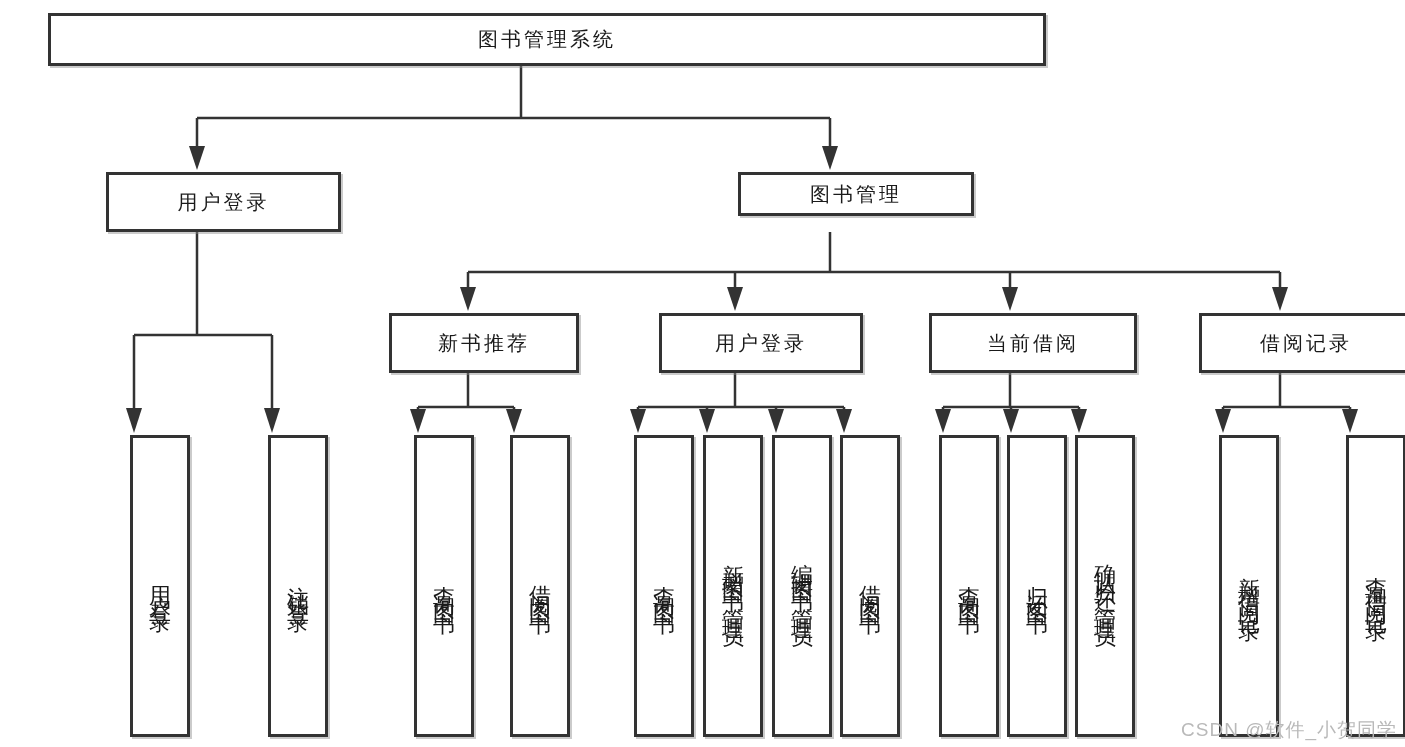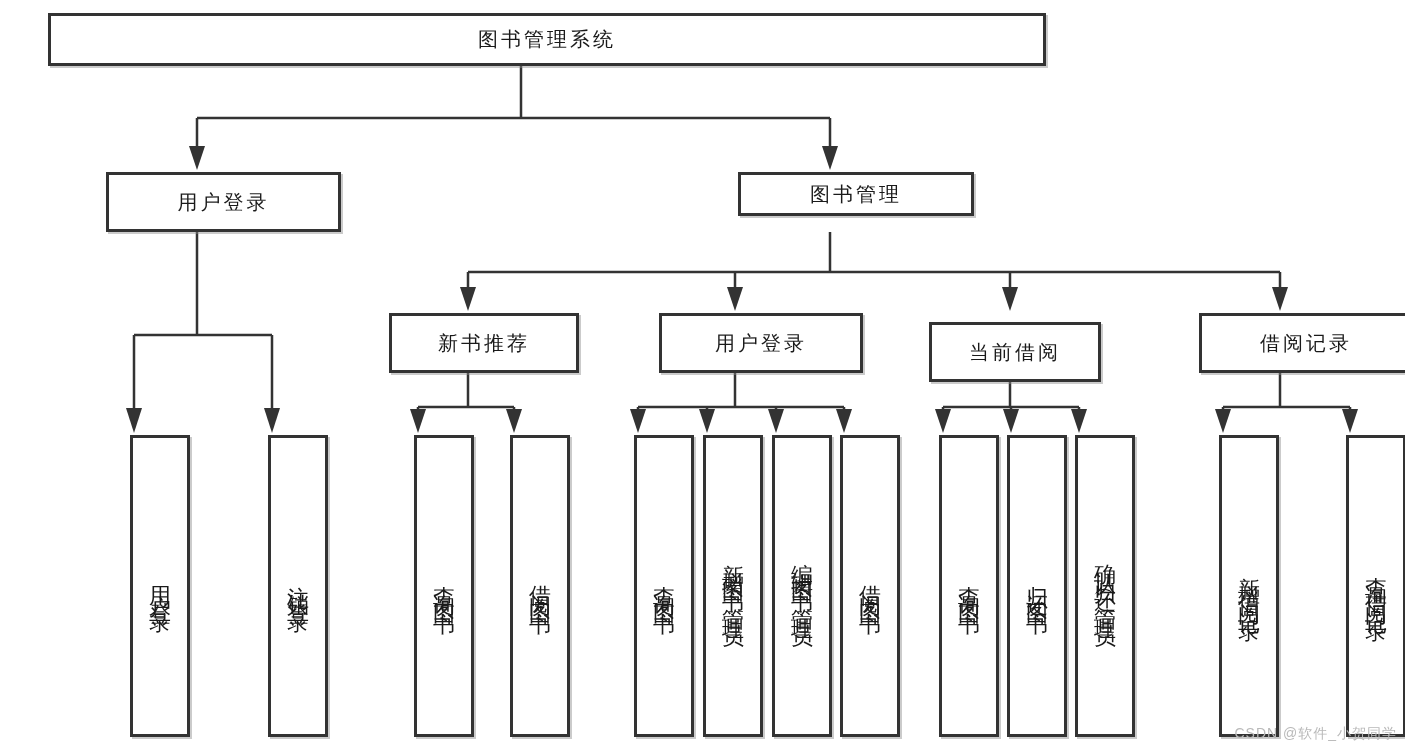--- a/index.html
+++ b/index.html
@@ -45,21 +45,21 @@
     stroke-width:2.5;
     fill:none;
   }
   .connector polygon{
     fill:var(--line);
     stroke:none;
   }
   .watermark{
     position:absolute;
     right:8px;bottom:4px;
-    font-size:14px;
+    font-size:19px;
     color:var(--wm);
     letter-spacing:1px;
     white-space:nowrap;
     text-align:center;
   }
 </style>
 </head>
 <body>
 
 <div class="stage">
@@ -110,21 +110,21 @@
   <div class="node hbox" style="left:712px;top:172px;width:236px;height:44px">
     <span>图书管理</span>
   </div>
 
   <div class="node hbox" style="left:363px;top:313px;width:190px;height:60px">
     <span>新书推荐</span>
   </div>
   <div class="node hbox" style="left:633px;top:313px;width:204px;height:60px">
     <span>用户登录</span>
   </div>
-  <div class="node hbox" style="left:903px;top:322px;width:172px;height:60px">
+  <div class="node hbox" style="left:903px;top:313px;width:208px;height:60px">
     <span>当前借阅</span>
   </div>
   <div class="node hbox" style="left:1173px;top:313px;width:214px;height:60px">
     <span>借阅记录</span>
   </div>
 
   <div class="node leaf" style="left:104px;top:435px;width:60px;height:302px">
     <span>用户登录</span>
   </div>
   <div class="node leaf" style="left:242px;top:435px;width:60px;height:302px">

